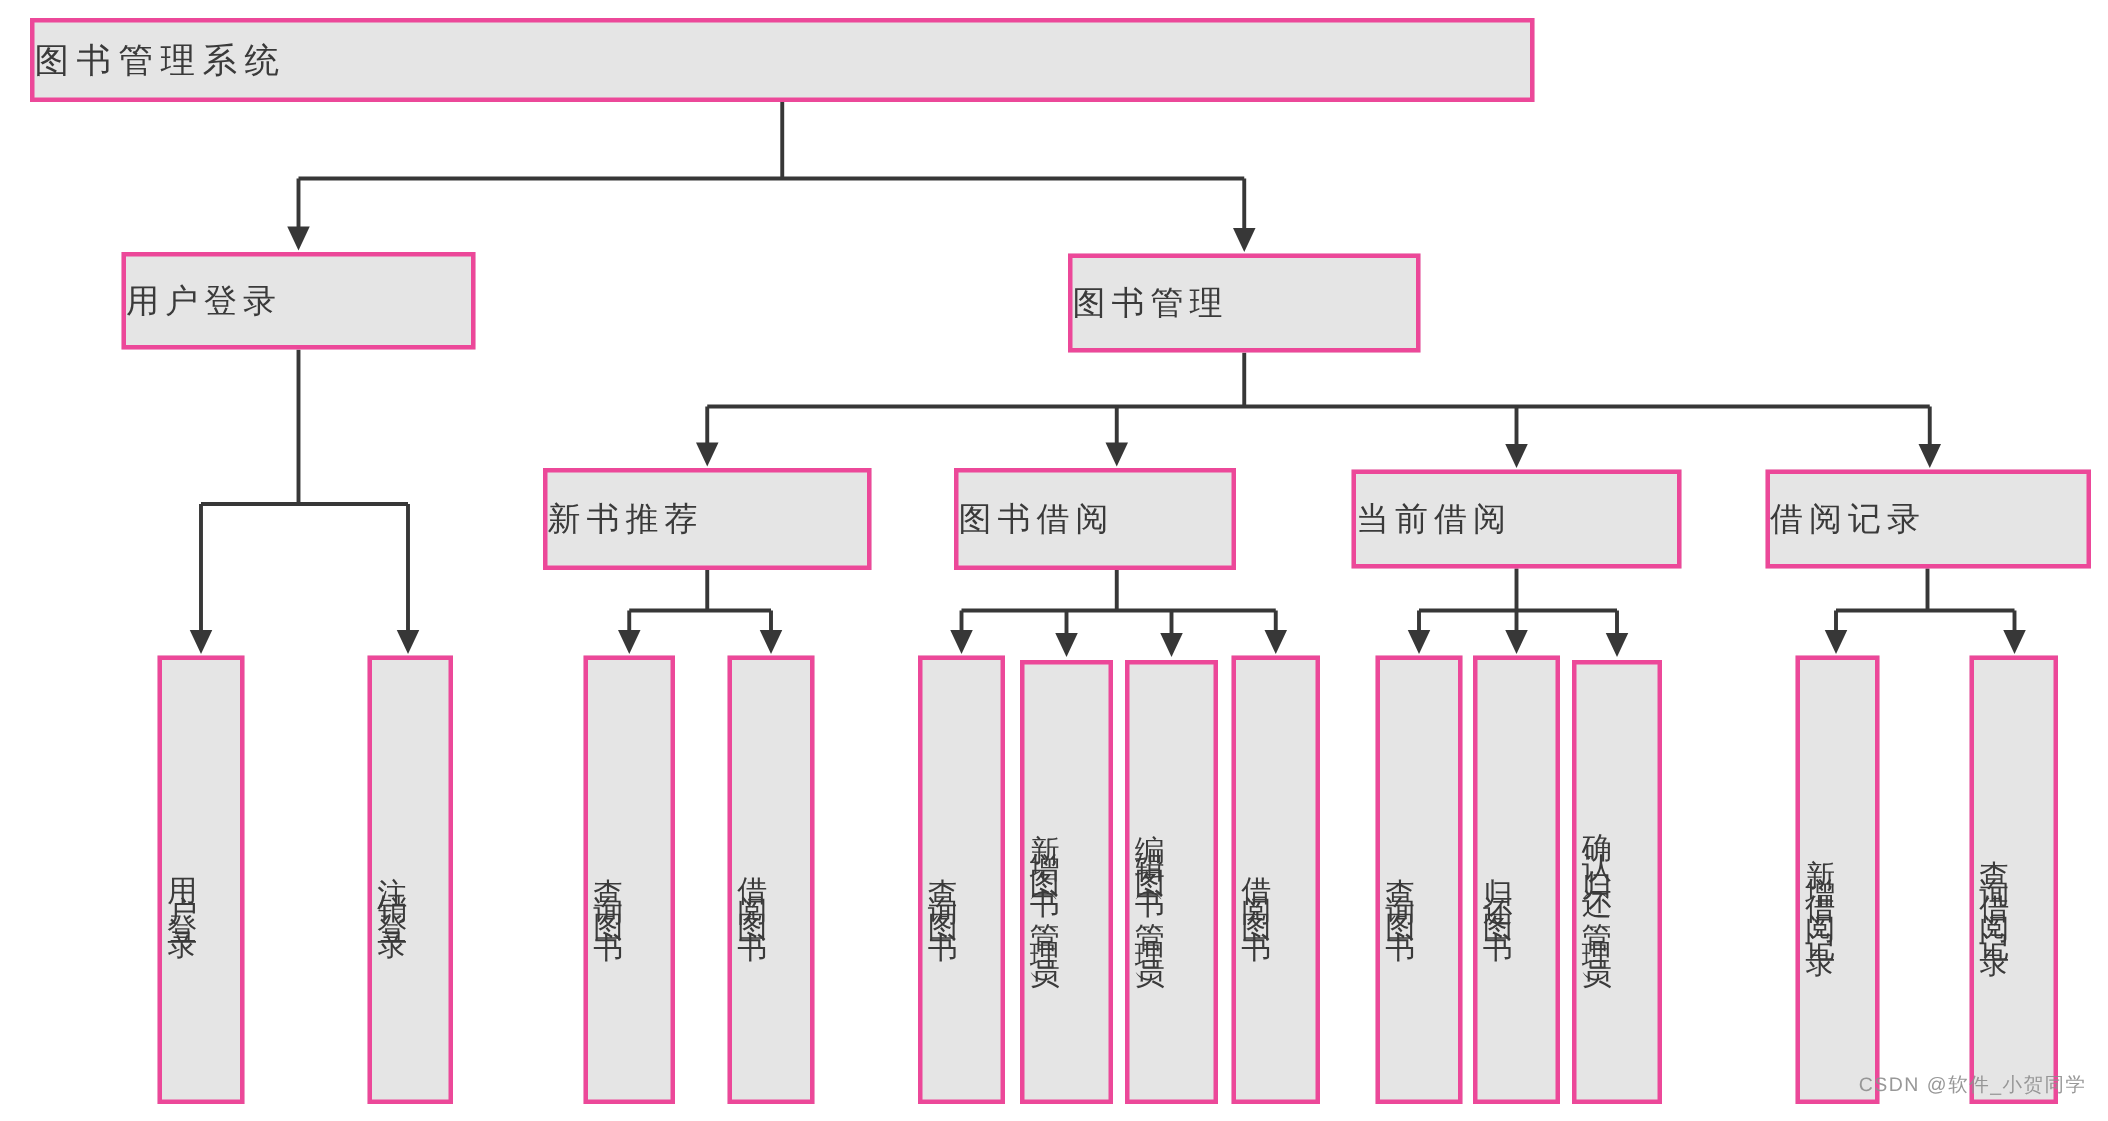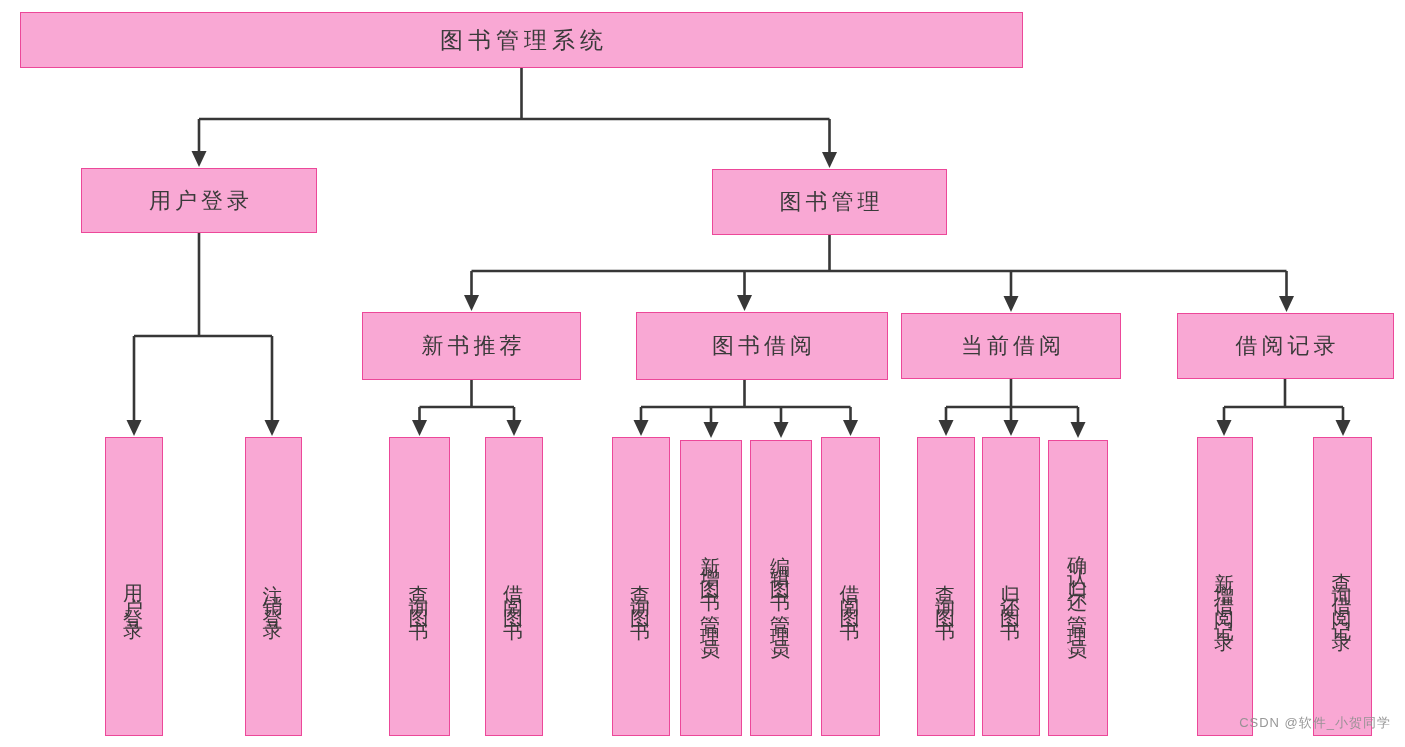--- a/index.html
+++ b/index.html
@@ -26,25 +26,25 @@
     stroke-width: 2.6;
     fill: none;
   }
   .connectors polygon {
     fill: #373737;
     stroke: none;
   }
   .box {
     position: absolute;
     box-sizing: border-box;
-    border: 1px solid #ec4899;
-    background: #f9a8d4;
+    border: 3px solid #ec4899;
+    background: #e5e5e5;
     display: flex;
     align-items: center;
-    justify-content: center;
+    justify-content: flex-start;
     color: #3a3a3a;
     z-index: 2;
   }
   .box .h {
     font-size: 22px;
     letter-spacing: 4px;
     margin-right: -4px;
     white-space: nowrap;
   }
   .box .h-root {
@@ -110,21 +110,21 @@
   <div class="box" style="left:81px; top:168px; width:236px; height:65px;">
     <span class="h">用户登录</span>
   </div>
   <div class="box" style="left:362px; top:312px; width:219px; height:68px;">
     <span class="h">新书推荐</span>
   </div>
 
   <div class="box" style="left:712px; top:169px; width:235px; height:66px;">
     <span class="h">图书管理</span>
   </div>
-  <div class="box" style="left:636px; top:312px; width:252px; height:68px;">
+  <div class="box" style="left:636px; top:312px; width:188px; height:68px;">
     <span class="h">图书借阅</span>
   </div>
   <div class="box" style="left:1177px; top:313px; width:217px; height:66px;">
     <span class="h">借阅记录</span>
   </div>
   <div class="box" style="left:901px; top:313px; width:220px; height:66px;">
     <span class="h">当前借阅</span>
   </div>
 
   <div class="box" style="left:105px; top:437px; width:58px; height:299px;">

